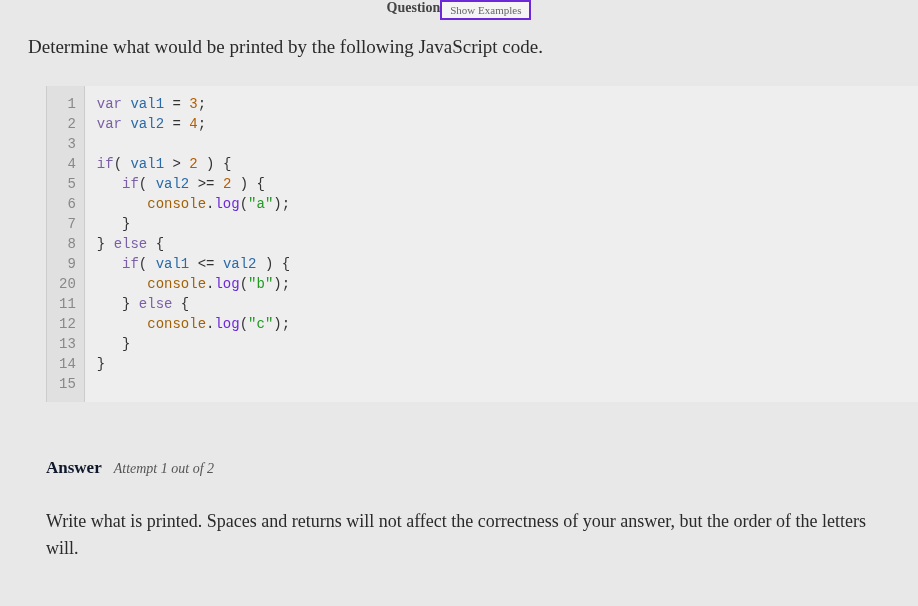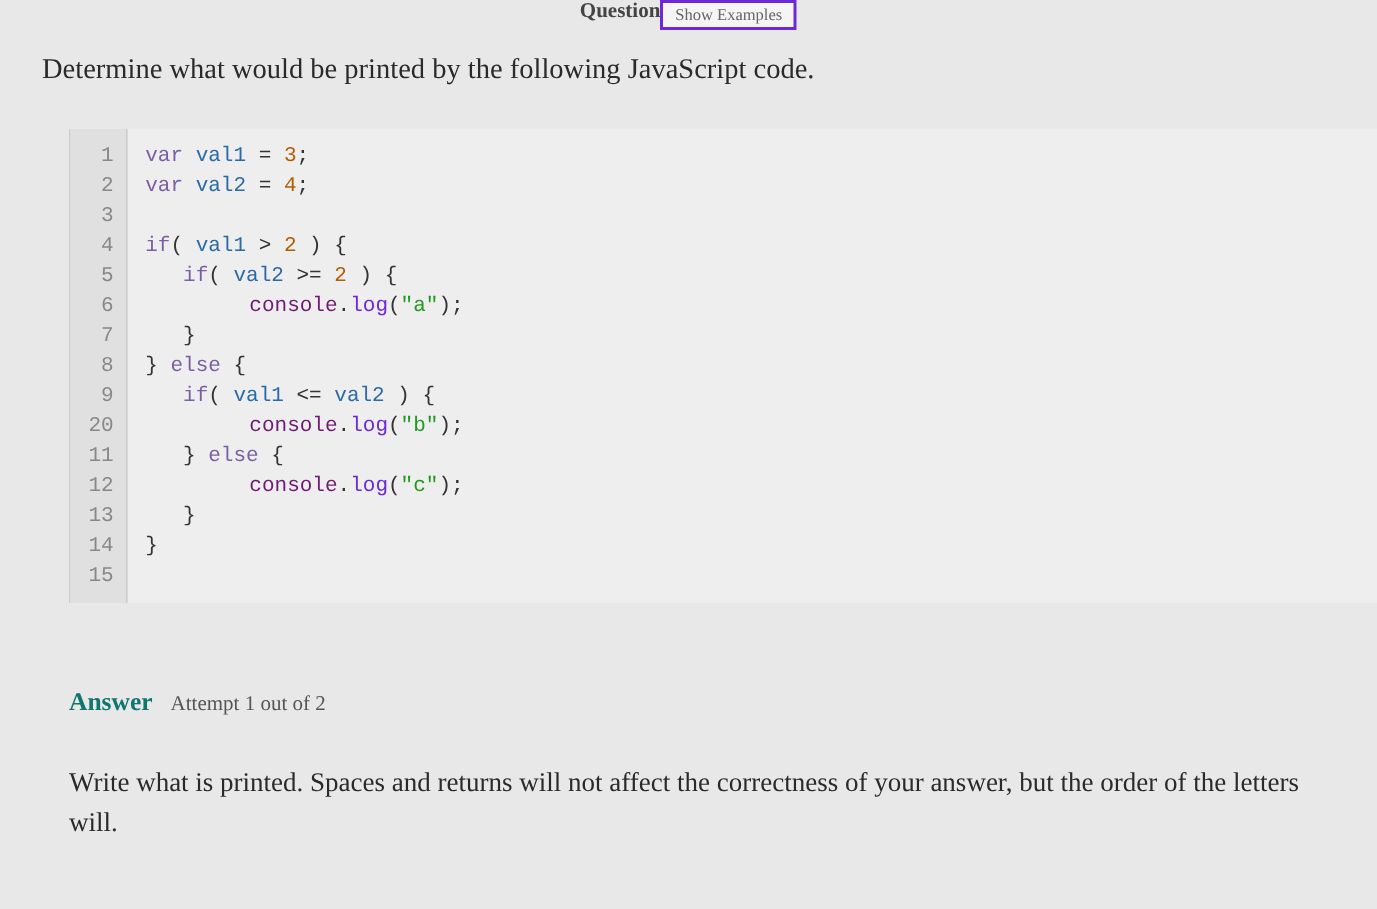--- a/index.html
+++ b/index.html
@@ -64,35 +64,36 @@
       white-space: pre;
       flex: 1;
     }
     .code div {
       height: 20px;
     }
     .kw { color: #7b5fa6; }
     .var { color: #2b6aa8; }
     .num { color: #b35c00; }
     .str { color: #229922; }
-    .obj { color: #701a75; margin-left: 19px; }
+    .obj { color: #a16207; }
     .fn  { color: #6d28d9; }
     .answer-section {
       padding: 56px 46px 0 46px;
     }
     .answer-label {
       font-weight: bold;
       font-size: 17px;
-      color: #0f766e;
+      color: #0f172a;
       display: inline;
     }
     .attempt {
       font-size: 14px;
       color: #555;
       margin-left: 8px;
+      font-style: italic;
     }
     .instruction {
       padding: 30px 46px 0 46px;
       font-size: 18px;
       color: #2a2a2a;
       line-height: 1.5;
     }
   </style>
 </head>
 <body>

